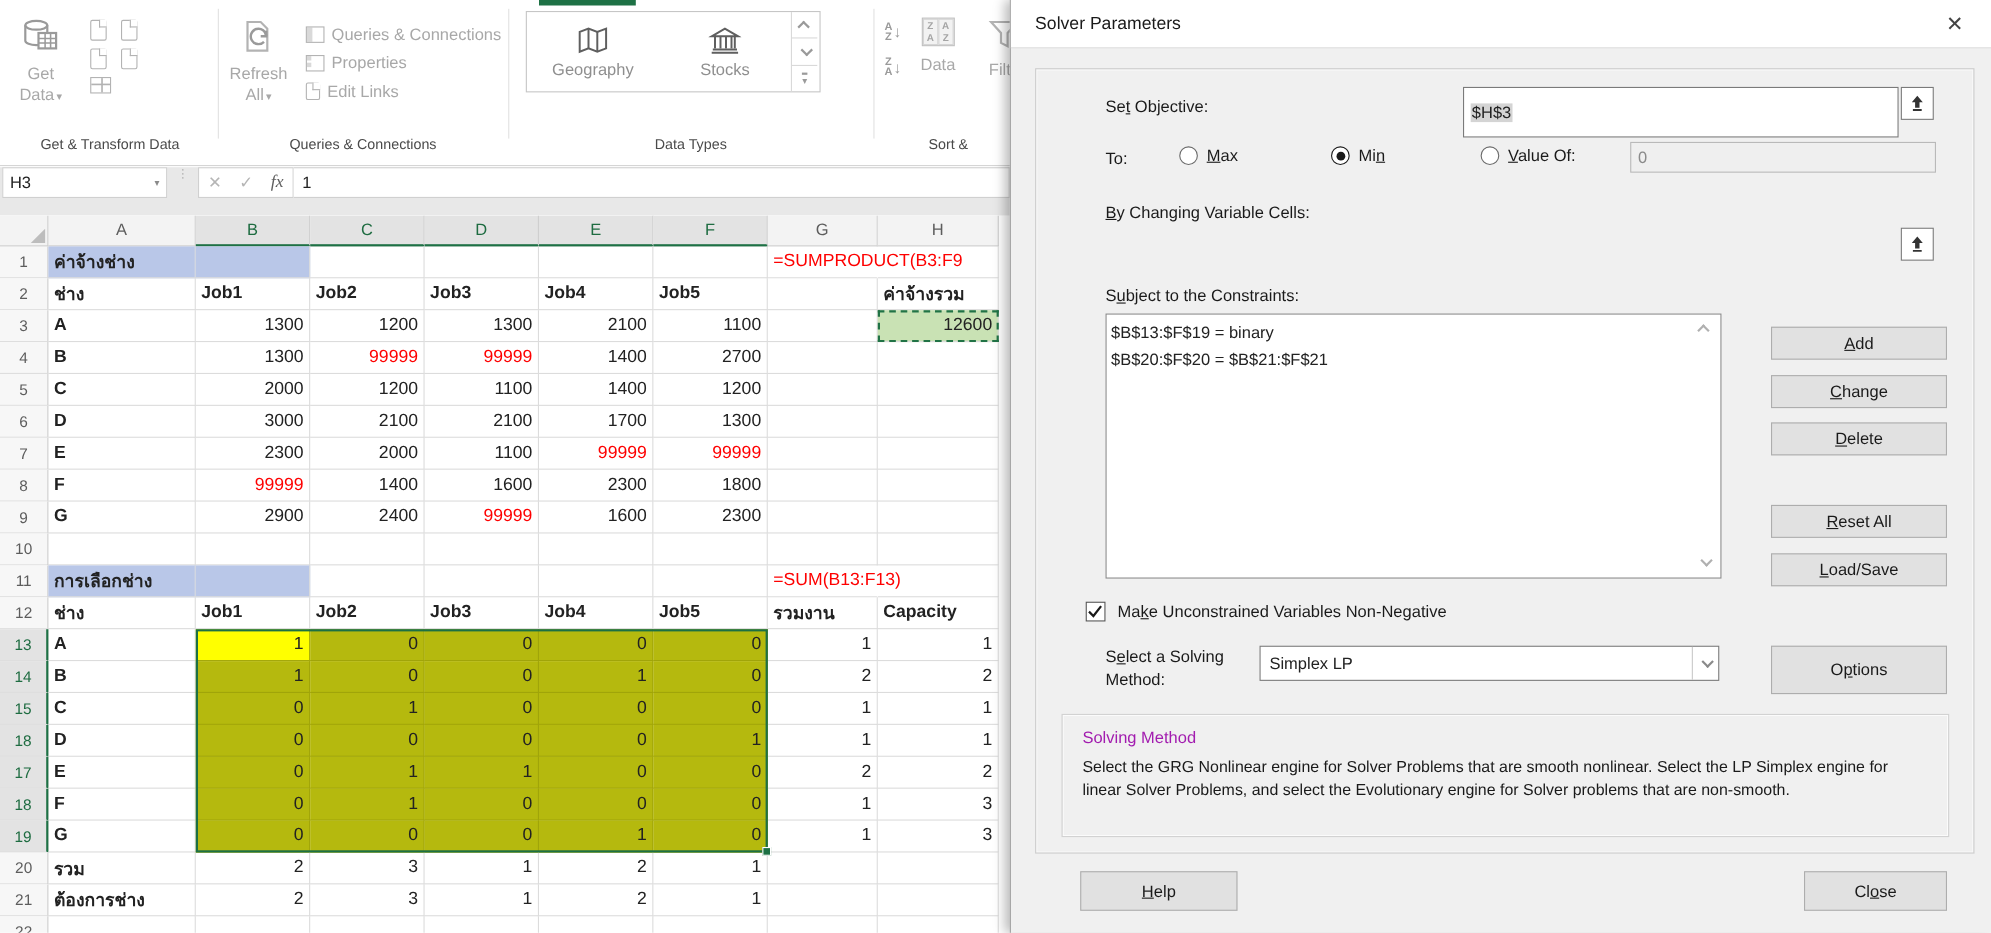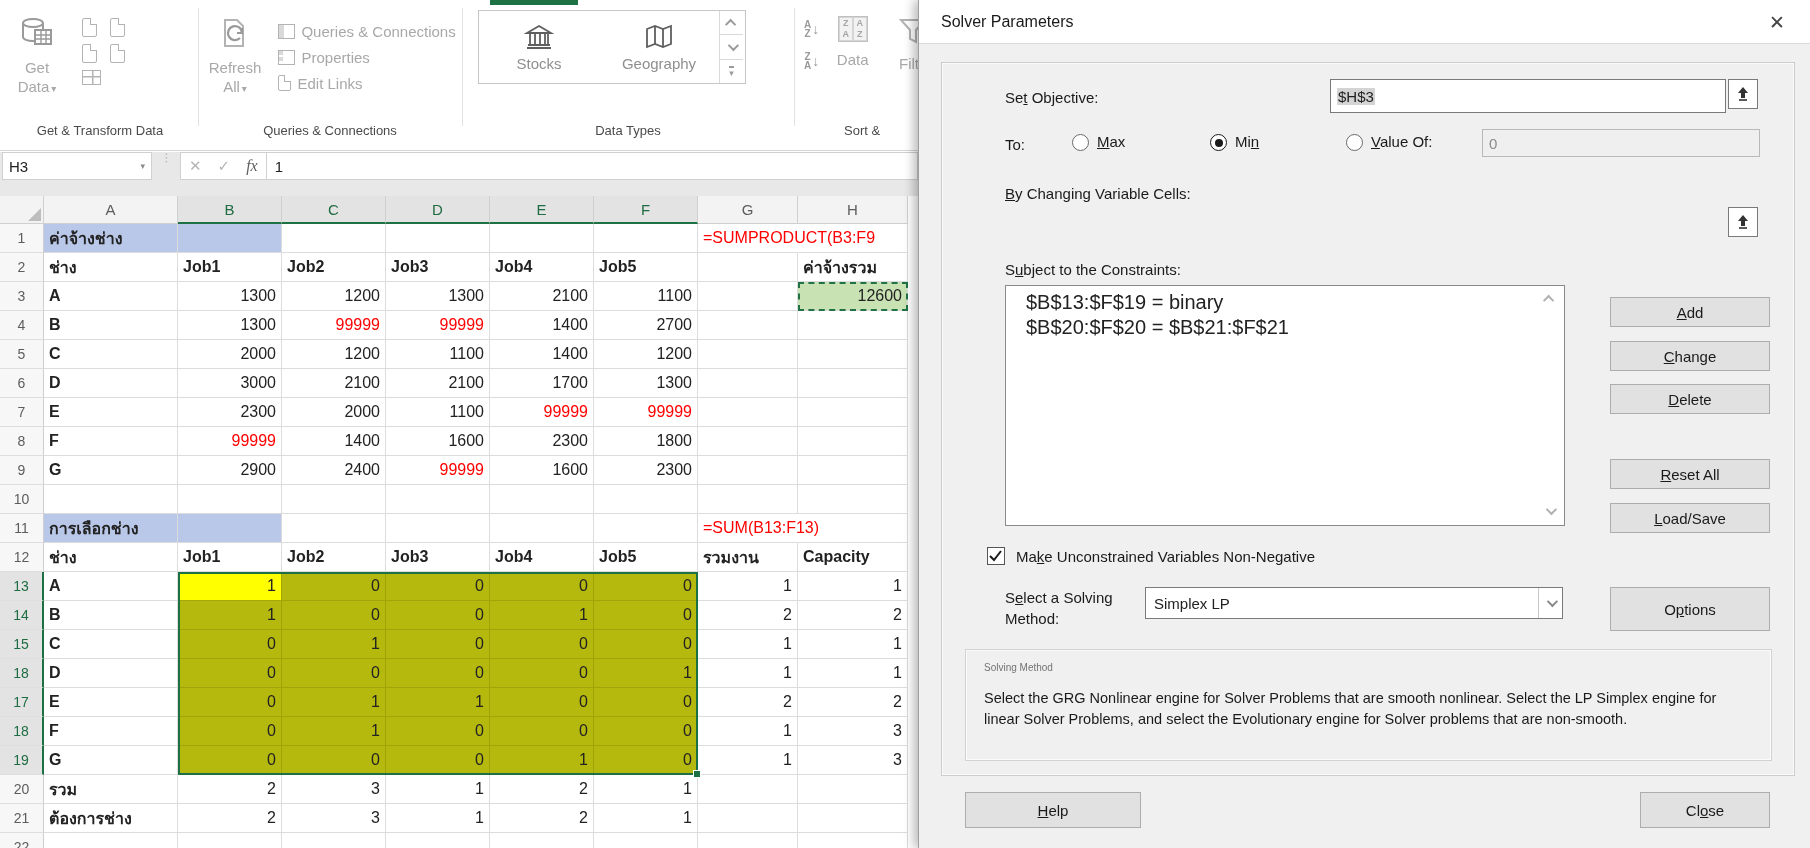--- a/index.html
+++ b/index.html
@@ -76,29 +76,29 @@
   .lbl{position:absolute;font-size:15px;color:#1a1a1a;white-space:nowrap}
   .tbox{position:absolute;background:#fff;border:1px solid #7a7a7a;display:flex;align-items:center;padding:0 6px;font-size:15px}
   .tbox.dis{background:#efefef;border-color:#b9b9b9;color:#8a8a8a}
   .picker{position:absolute;width:30px;background:#fff;border:1px solid #7a7a7a;display:flex;align-items:center;justify-content:center}
   .selhl{background:#d4d4d4;padding:0 1px}
   .radio{display:inline-block;width:17px;height:17px;border-radius:50%;border:1.5px solid #6a6a6a;background:#fff;vertical-align:-4px;position:relative;margin-right:8px}
   .radio.on{border-color:#1a1a1a}
   .radio.on:after{content:"";position:absolute;left:3.5px;top:3.5px;width:8px;height:8px;border-radius:50%;background:#1a1a1a}
   .ropt{position:absolute;font-size:15px;color:#1a1a1a;white-space:nowrap}
   .listbox{position:absolute;background:#fff;border:1px solid #8a8a8a;overflow:hidden}
-  .constraint-item{font-size:20px;line-height:25px;padding-left:20px;white-space:nowrap}
+  .constraint-item{font-size:15px;line-height:25px;padding-left:4px;white-space:nowrap}
   .lb-arrow{position:absolute;right:2px;width:16px;height:16px;display:flex;align-items:center;justify-content:center}
   .btn{position:absolute;height:30px;background:#e1e1e1;border:1px solid #adadad;display:flex;align-items:center;justify-content:center;font-size:15px;color:#1a1a1a}
   .btn.primary{border:2px solid #0078d7;height:36px}
   .cbx{position:absolute;width:18px;height:18px;background:#fff;border:1.5px solid #555}
   .ddl{position:absolute;background:#fff;border:1px solid #7a7a7a;display:flex;align-items:center;font-size:15px;padding-left:8px}
   .ddl .dd-arrow{margin-left:auto;width:24px;align-self:stretch;border-left:1px solid #c9c9c9;display:flex;align-items:center;justify-content:center}
   .gbox{position:absolute;border:1px solid #d2d2d2;box-shadow:inset 0 0 0 1px #fbfbfb}
-  .gbox-title{position:absolute;left:18px;top:12px;font-size:10px;color:#737373}
+  .gbox-title{position:absolute;left:18px;top:12px;font-size:15px;color:#a21caf}
   .gbox-text{position:absolute;left:18px;top:38px;right:16px;font-size:14.5px;line-height:21px;color:#1a1a1a}
   u{text-decoration:underline}
   svg{display:block}
 </style>
 </head>
 <body>
 
 <div class="ribbon">
   <div class="tab-indicator"></div>
 
@@ -149,33 +149,33 @@
         <span>Edit Links</span>
       </div>
     </div>
     <div class="rglabel">Queries &amp; Connections</div>
   </div>
   <div class="rsep" style="left:462px"></div>
 
   <div class="rgroup" style="left:466px;width:324px">
     <div class="gallery" style="margin-left:12px;width:268px">
       <div class="gitem">
+        <svg width="32" height="28" viewBox="0 0 32 28">
+          <path d="M4 6 L12 3 L20 6 L28 3 V21 L20 24 L12 21 L4 24 Z" fill="none" stroke="#5f5f5f" stroke-width="1.8"></path>
+          <path d="M12 3 V21 M20 6 V24" stroke="#5f5f5f" stroke-width="1.8"></path>
+        </svg>
+        <span class="glabel">Geography</span>
+      </div>
+      <div class="gitem">
         <svg width="30" height="28" viewBox="0 0 30 28">
           <path d="M3 10 L15 3 L27 10 Z" fill="none" stroke="#5f5f5f" stroke-width="1.8"></path>
           <path d="M6 10 V21 M11 10 V21 M16 10 V21 M21 10 V21 M24 10 V21" stroke="#5f5f5f" stroke-width="1.8"></path>
           <path d="M4 22 h22 M3 25 h24" stroke="#5f5f5f" stroke-width="1.8"></path>
         </svg>
         <span class="glabel">Stocks</span>
-      </div>
-      <div class="gitem">
-        <svg width="32" height="28" viewBox="0 0 32 28">
-          <path d="M4 6 L12 3 L20 6 L28 3 V21 L20 24 L12 21 L4 24 Z" fill="none" stroke="#5f5f5f" stroke-width="1.8"></path>
-          <path d="M12 3 V21 M20 6 V24" stroke="#5f5f5f" stroke-width="1.8"></path>
-        </svg>
-        <span class="glabel">Geography</span>
       </div>
       <div class="gscroll">
         <div>
             <span class="chev up"></span>
           </div>
         <div>
             <span class="chev dn"></span>
           </div>
         <div>
             <span class="morebtn">▾</span>
@@ -496,21 +496,21 @@
   <div class="dlg-title">
     <span>Solver Parameters</span>
   </div>
   <div class="dlg-close">
       <span>✕</span>
     </div>
 
   <div class="frame">
 
     <div class="lbl" style="left:63px;top:26px">Se<u>t</u> Objective:</div>
-    <div class="tbox" style="left:388px;top:16px;width:396px;height:34px">
+    <div class="tbox" style="left:388px;top:16px;width:396px;height:46px">
       <span class="selhl">$H$3</span>
     </div>
     <div class="picker" style="left:786px;top:16px;height:30px">
       <svg width="14" height="16" viewBox="0 0 14 16">
         <path d="M7 1 L12 7 H9 V12 H5 V7 H2 Z" fill="#333"></path>
           <path d="M3 14 h8" stroke="#333" stroke-width="1.6"></path>
       </svg>
     </div>
 
     <div class="lbl" style="left:63px;top:73px">To:</div>
@@ -579,19 +579,19 @@
     <div class="btn" style="left:668px;top:524px;width:160px;height:44px">
         <span>O<u>p</u>tions</span>
       </div>
 
     <div class="gbox" style="left:23px;top:586px;width:807px;height:112px">
       <div class="gbox-title">Solving Method</div>
       <div class="gbox-text">Select the GRG Nonlinear engine for Solver Problems that are smooth nonlinear. Select the LP Simplex engine for linear Solver Problems, and select the Evolutionary engine for Solver problems that are non-smooth.</div>
     </div>
   </div>
 
-  <div class="btn" style="left:46px;top:792px;width:176px;height:36px">
+  <div class="btn" style="left:63px;top:792px;width:143px;height:36px">
       <span><u>H</u>elp</span>
     </div>
   <div class="btn" style="left:721px;top:792px;width:130px;height:36px">
       <span>Cl<u>o</u>se</span>
     </div>
 </div>
 
 </body></html>

